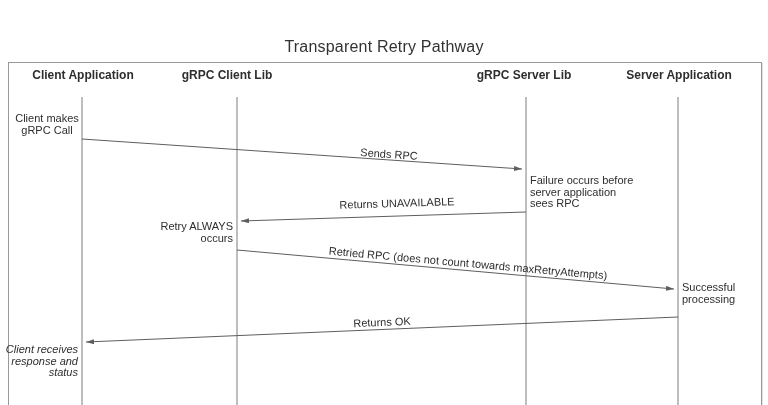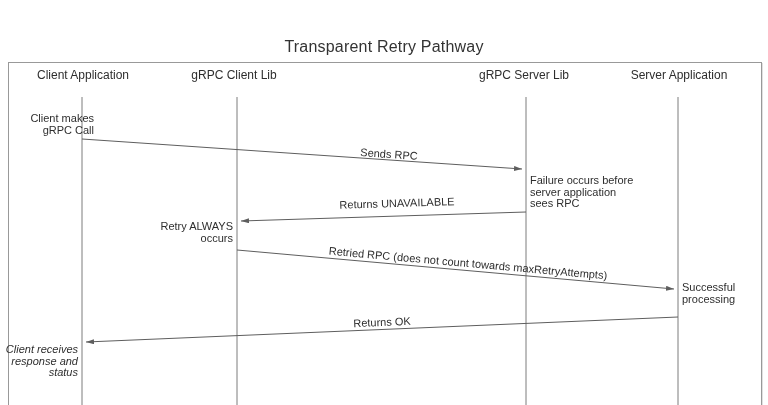--- a/index.html
+++ b/index.html
@@ -46,20 +46,21 @@
     height: 405px;
     pointer-events: none;
   }
   .participant {
     position: absolute;
     top: 34px;
     transform: translateX(-50%);
     font-size: 12px;
     color: #2e2e2e;
     white-space: nowrap;
+    font-weight: bold;
   }
   .msg-label {
     position: absolute;
     transform: translate(-50%, -50%);
     font-size: 11px;
     color: #2e2e2e;
     white-space: nowrap;
   }
   .note {
     position: absolute;
@@ -92,30 +93,30 @@
     <line x1="526" y1="63" x2="526" y2="391" stroke="#7d7d7d" stroke-width="1"></line>
     <line x1="678" y1="63" x2="678" y2="391" stroke="#7d7d7d" stroke-width="1"></line>
 
     <line x1="82" y1="105" x2="522" y2="135" stroke="#5e5e5e" stroke-width="1" marker-end="url(#arrowR)"></line>
     <line x1="526" y1="178" x2="241" y2="187" stroke="#5e5e5e" stroke-width="1" marker-end="url(#arrowR)"></line>
     <line x1="237" y1="216" x2="674" y2="255" stroke="#5e5e5e" stroke-width="1" marker-end="url(#arrowR)"></line>
     <line x1="678" y1="283" x2="86" y2="308" stroke="#5e5e5e" stroke-width="1" marker-end="url(#arrowR)"></line>
   </svg>
 
   <div class="participant" style="left:83px;">Client Application</div>
-  <div class="participant" style="left:234px;">gRPC Client Lib</div>
+  <div class="participant" style="left:227px;">gRPC Client Lib</div>
   <div class="participant" style="left:524px;">gRPC Server Lib</div>
   <div class="participant" style="left:679px;">Server Application</div>
 
   <div class="msg-label" style="left:389px; top:120px; transform:translate(-50%,-50%) rotate(3.8deg);">Sends RPC</div>
   <div class="msg-label" style="left:397px; top:169px; transform:translate(-50%,-50%) rotate(-1.8deg);">Returns UNAVAILABLE</div>
   <div class="msg-label" style="left:468px; top:229px; transform:translate(-50%,-50%) rotate(5.1deg);">Retried RPC (does not count towards maxRetryAttempts)</div>
   <div class="msg-label" style="left:382px; top:288px; transform:translate(-50%,-50%) rotate(-2.4deg);">Returns OK</div>
 
-  <div class="note right-align" style="left:16px; width:78px; top:79px;">Client makes
+  <div class="note right-align" style="left:8px; width:78px; top:79px;text-align:center;">Client makes
 gRPC Call</div>
   <div class="note right-align" style="left:130px; width:103px; top:187px;">Retry ALWAYS
 occurs</div>
   <div class="note left-align" style="left:530px; width:120px; top:141px;">Failure occurs before
 server application
 sees RPC</div>
   <div class="note left-align" style="left:682px; width:76px; top:248px;">Successful
 processing</div>
   <div class="note right-align" style="left:0; width:78px; top:310px;font-style:italic;">Client receives
 response and

